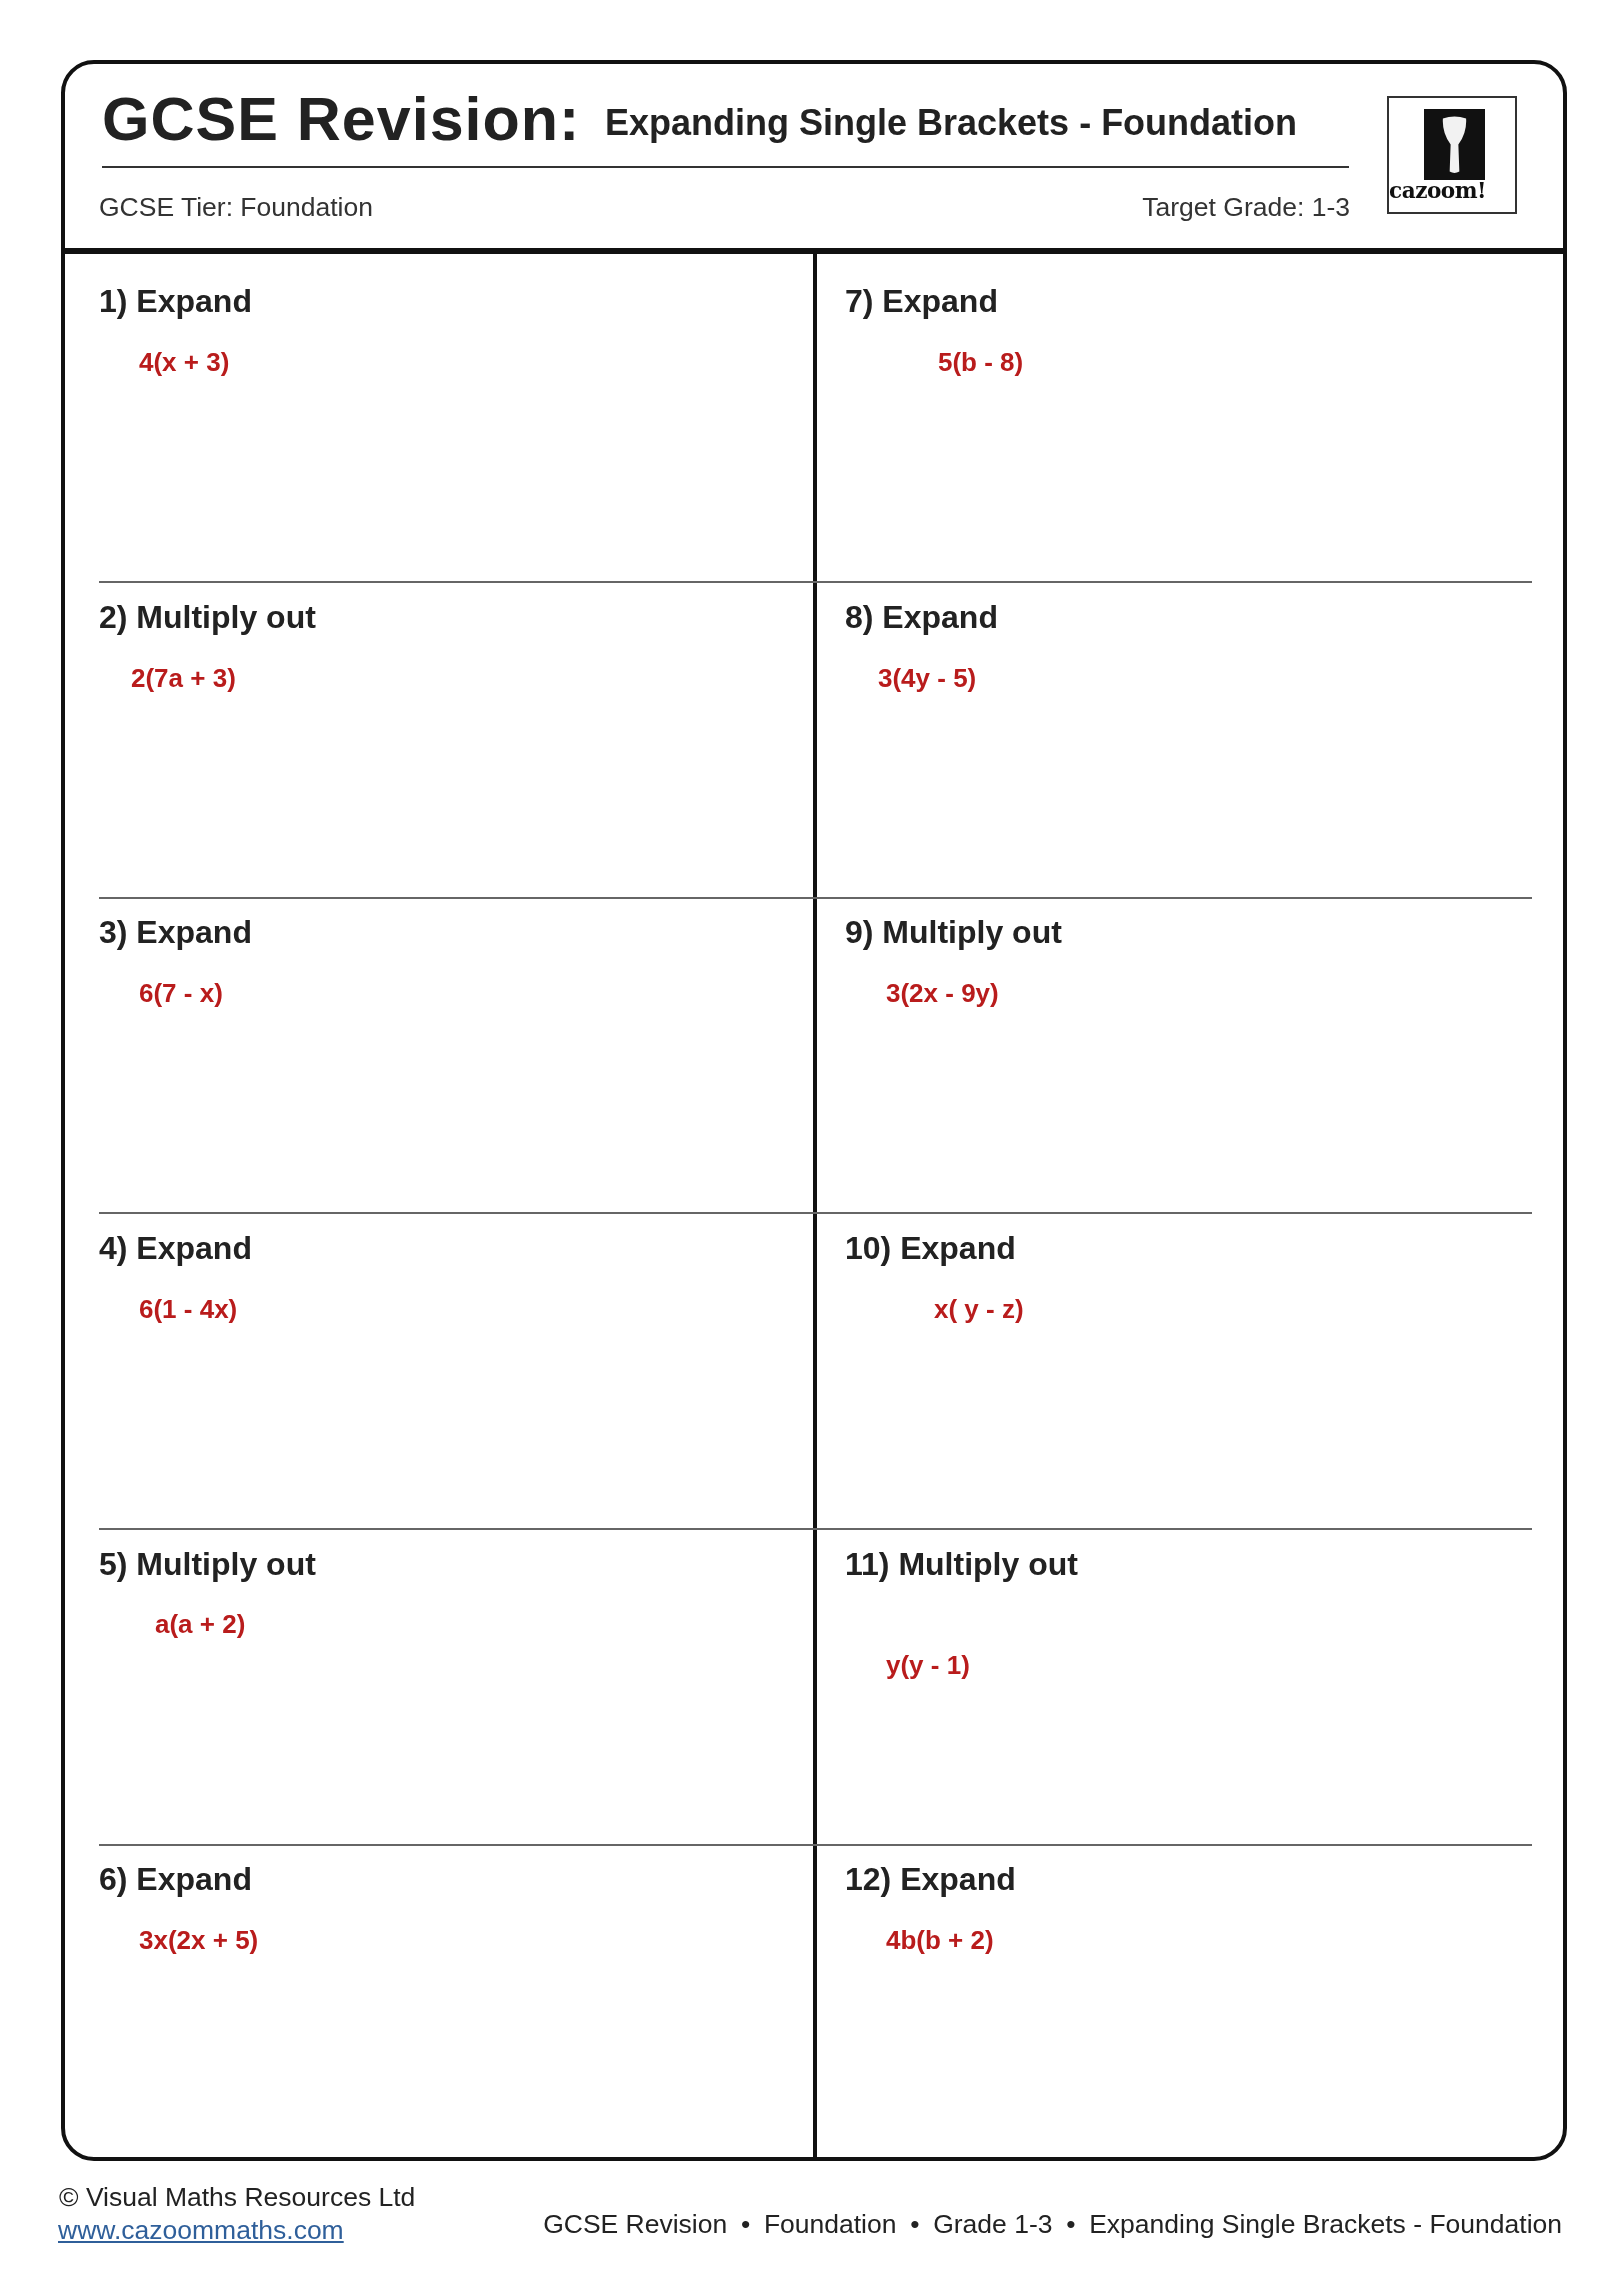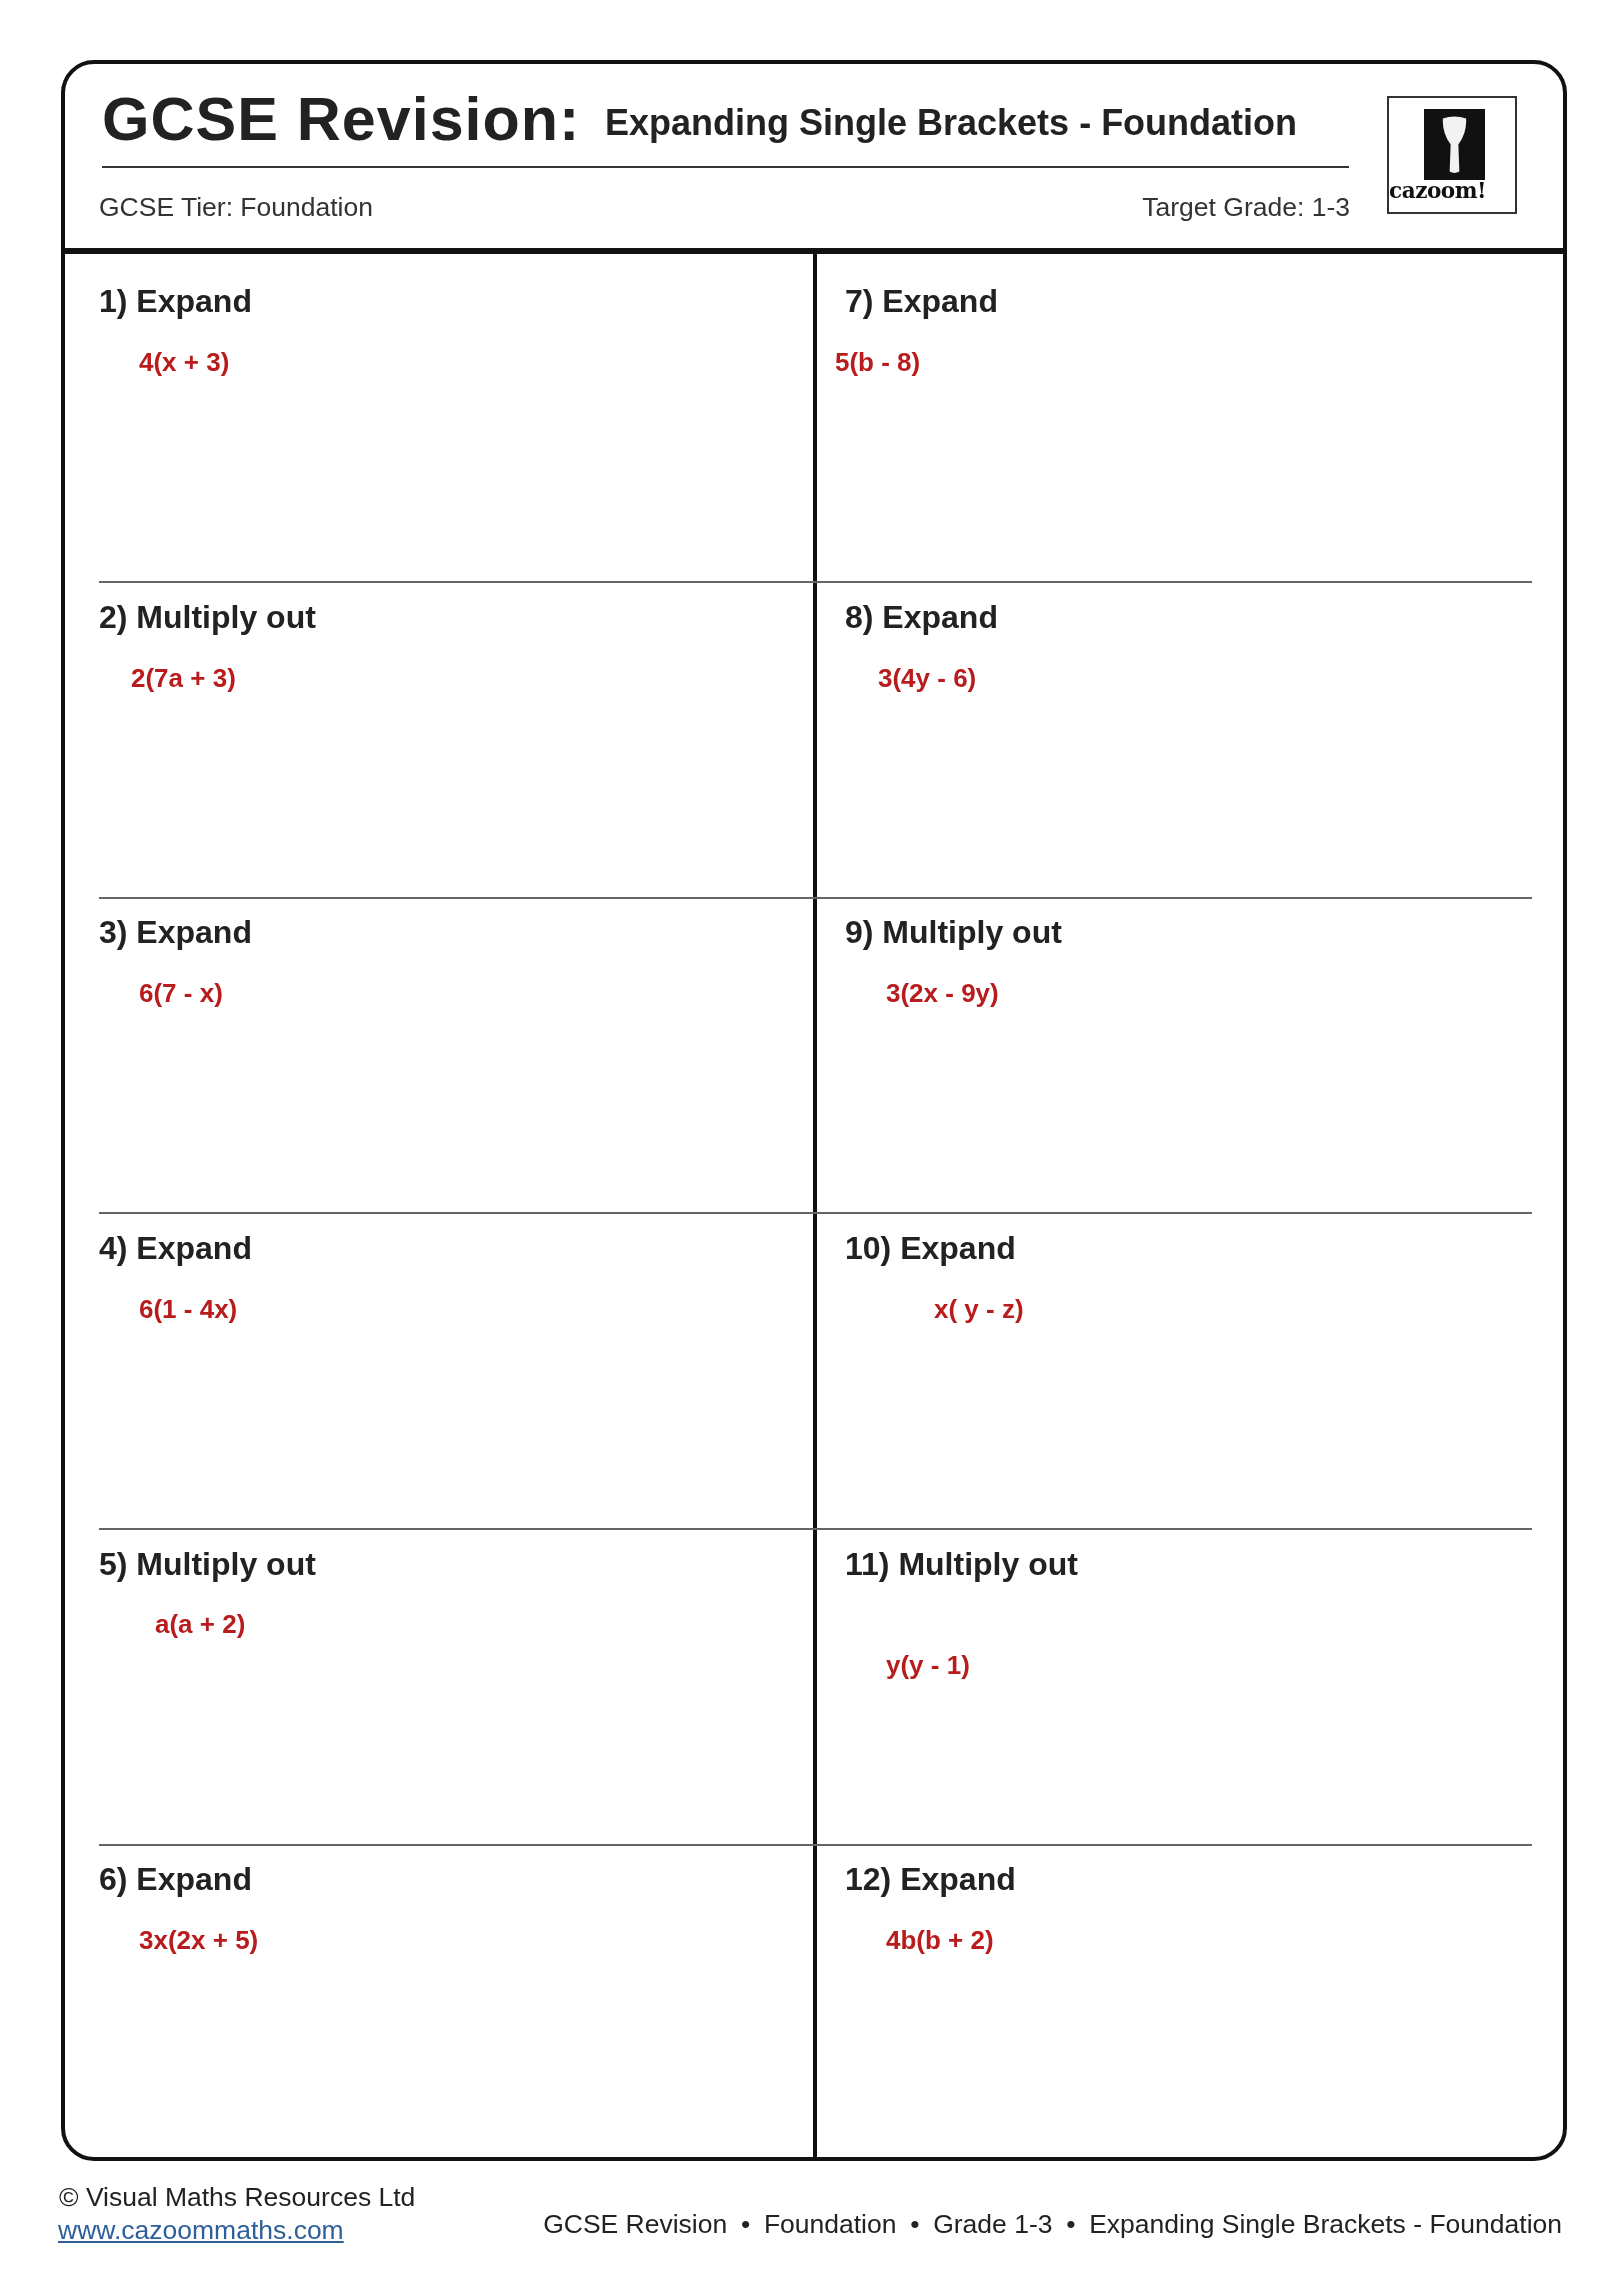--- a/index.html
+++ b/index.html
@@ -82,25 +82,25 @@
   <div class="q-label" style="left:99px;top:1546px;">5) Multiply out</div>
   <div class="q-expr" style="left:139px;top:1609px;margin-left:16px;">a(a + 2)</div>
 </div>
 <div>
   <div class="q-label" style="left:99px;top:1861px;">6) Expand</div>
   <div class="q-expr" style="left:139px;top:1925px;">3x(2x + 5)</div>
 </div>
 
 <div>
   <div class="q-label" style="left:845px;top:283px;">7) Expand</div>
-  <div class="q-expr" style="left:835px;top:347px;text-align:center;">5(b - 8)</div>
+  <div class="q-expr" style="left:938px;top:347px;text-align:center;">5(b - 8)</div>
 </div>
 <div>
   <div class="q-label" style="left:845px;top:599px;">8) Expand</div>
-  <div class="q-expr" style="left:878px;top:663px;">3(4y - 6)</div>
+  <div class="q-expr" style="left:878px;top:663px;">3(4y - 5)</div>
 </div>
 <div>
   <div class="q-label" style="left:845px;top:914px;">9) Multiply out</div>
   <div class="q-expr" style="left:886px;top:978px;">3(2x - 9y)</div>
 </div>
 <div>
   <div class="q-label" style="left:845px;top:1230px;">10) Expand</div>
   <div class="q-expr" style="left:934px;top:1294px;">x( y - z)</div>
 </div>
 <div>

